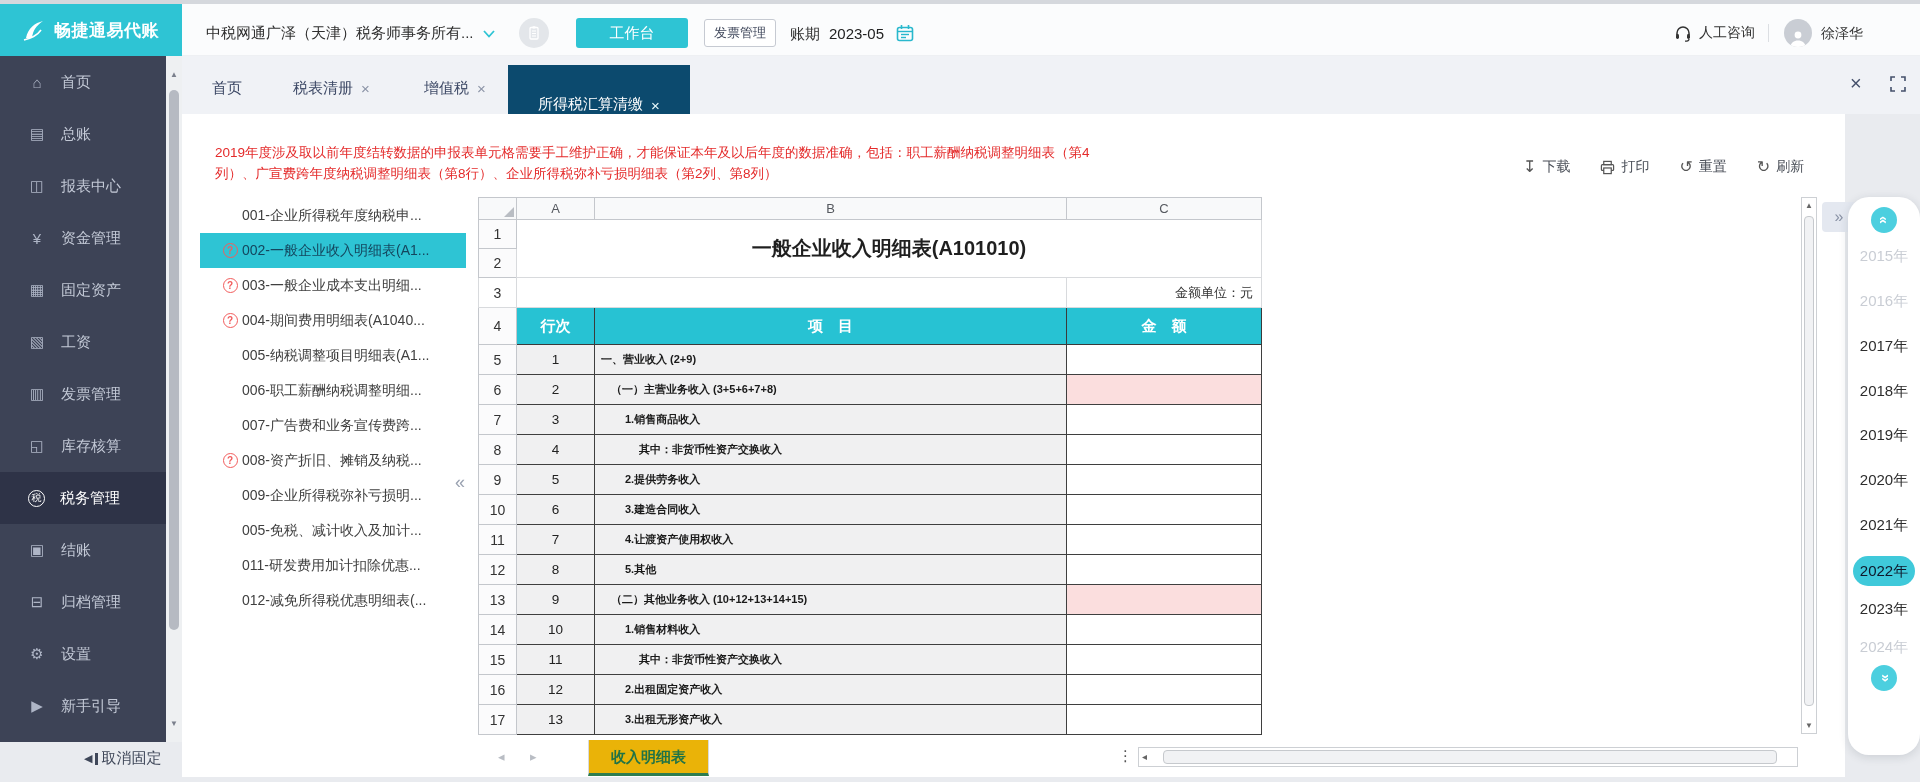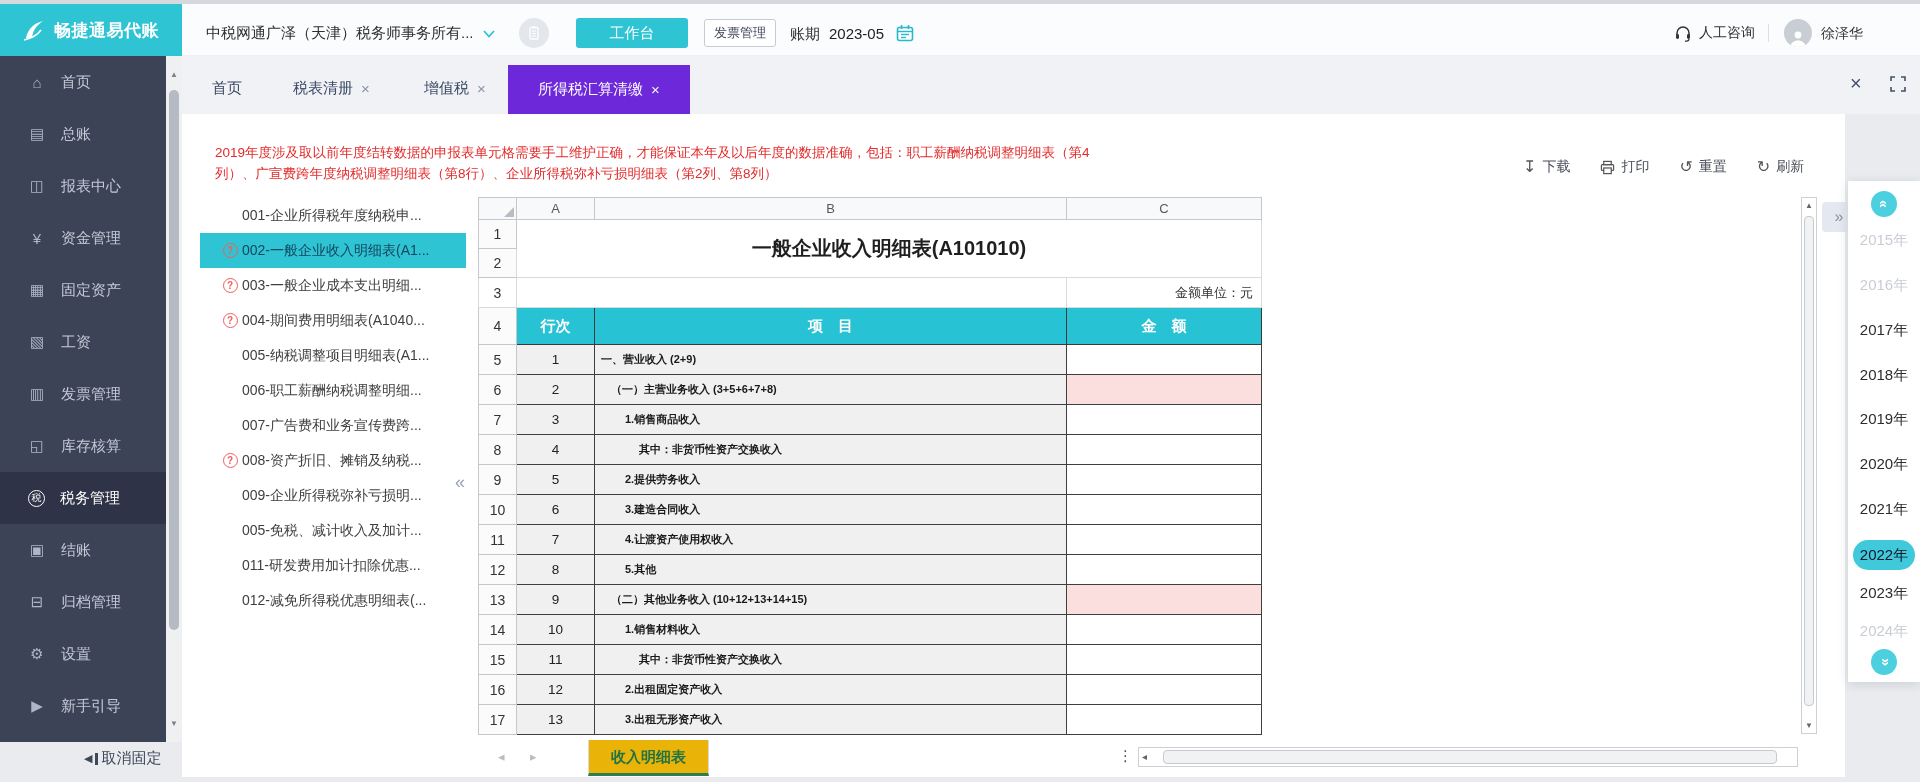--- a/index.html
+++ b/index.html
@@ -36,21 +36,21 @@
   .side-scroll .arr { position:absolute; left:0; width:16px; text-align:center; font-size:8px; color:#7a7f8c; }
   .side-scroll .thumb { position:absolute; left:3px; top:34px; width:10px; height:540px; background:#b6bac2; border-radius:5px; }
 
   
   .tabstrip { left:182px; top:56px; width:1738px; height:58px; background:#f0f2f6; }
   .tab { position:absolute; display:flex; align-items:center; gap:8px; font-size:15px; color:#3b4764; cursor:pointer; }
   .tab .x { font-size:15px; color:#8a93a6; }
   .tab.t1 { left:212px; top:79px; }
   .tab.t2 { left:293px; top:79px; }
   .tab.t3 { left:424px; top:79px; }
-  .tab.t4 { left:508px; top:65px; width:182px; height:49px; background:#6d28d9; color:#fff; justify-content:center; }
+  .tab.t4 { left:508px; top:65px; width:182px; height:49px; background:#0c4a6e; color:#fff; justify-content:center;align-items:flex-end; }
   .tab.t4 .x { color:#eafbfd; }
   .win-close { left:1850px; top:72px; font-size:20px; color:#44506b; cursor:pointer; }
   .win-expand { left:1890px; top:76px; cursor:pointer; }
 
   
   .content { left:182px; top:114px; width:1663px; height:663px; background:#fff; }
   .notice { left:215px; top:142px; width:965px; font-size:13.5px; line-height:21px; color:#e42a2a; }
   .toolbar { left:1523px; top:158px; display:flex; gap:30px; }
   .tool-btn { display:flex; align-items:center; gap:6px; font-size:14px; color:#4a4f58; cursor:pointer; background:none; border:none; }
   .tool-btn .g { font-size:16px; color:#555; line-height:14px; }
@@ -96,21 +96,21 @@
   .sheet-nav-prev { left:498px; top:749px; }
   .sheet-nav-next { left:530px; top:749px; }
   .sheet-tab { left:588px; top:740px; height:36px; padding:0 22px; background:#eab308; border-left:1px solid #d8dadd; border-right:1px solid #d8dadd; border-bottom:3px solid #2e7d4f; color:#217346; font-size:15px; font-weight:700; line-height:33px; cursor:pointer; }
   .dots { left:1118px; top:747px; font-size:15px; color:#555; cursor:pointer; }
   .hscroll { left:1138px; top:747px; width:660px; height:20px; background:#fff; border:1px solid #cdd0d4; }
   .hscroll .arr { position:absolute; left:3px; top:3px; font-size:10px; color:#666; cursor:pointer; }
   .hscroll .thumb { position:absolute; left:24px; top:2px; width:614px; height:14px; background:#f1f2f4; border:1px solid #c6c9cd; border-radius:4px; }
 
   
   .expand-handle { left:1822px; top:202px; width:34px; height:30px; background:#e4e8f0; border-radius:4px; color:#8a93a6; font-size:16px; display:flex; align-items:center; justify-content:center; cursor:pointer; }
-  .year-panel { left:1848px; top:181px; width:72px; height:501px; background:#fff; box-shadow:0 2px 10px rgba(31,45,61,.15); }
+  .year-panel { left:1848px; top:197px; width:72px; height:558px; background:#fff; box-shadow:0 2px 10px rgba(31,45,61,.15);border-radius:21px; }
   .year-item { position:absolute; left:0; width:72px; text-align:center; font-size:15px; color:#2d2d2d; cursor:pointer; }
   .year-item.dim { color:#c9cdd4; }
   .year-item.sel { left:5px; width:62px; height:30px; border-radius:15px; background:#3fc9da; color:#0f172a; line-height:30px; }
   .yr-btn { position:absolute; left:23px; width:26px; height:26px; border-radius:50%; background:#4ccfdf; color:#fff; border:none; cursor:pointer; font-size:14px; font-weight:700; display:flex; align-items:center; justify-content:center; }
   .yr-btn .rot-up { display:inline-block; transform:rotate(90deg); }
   .yr-btn .rot-down { display:inline-block; transform:rotate(-90deg); }
 
   
   .unpin { left:84px; top:749px; display:flex; align-items:center; gap:3px; color:#3f4759; font-size:15px; cursor:pointer; }
   .unpin .bar { width:3px; height:12px; background:#3f4759; }

